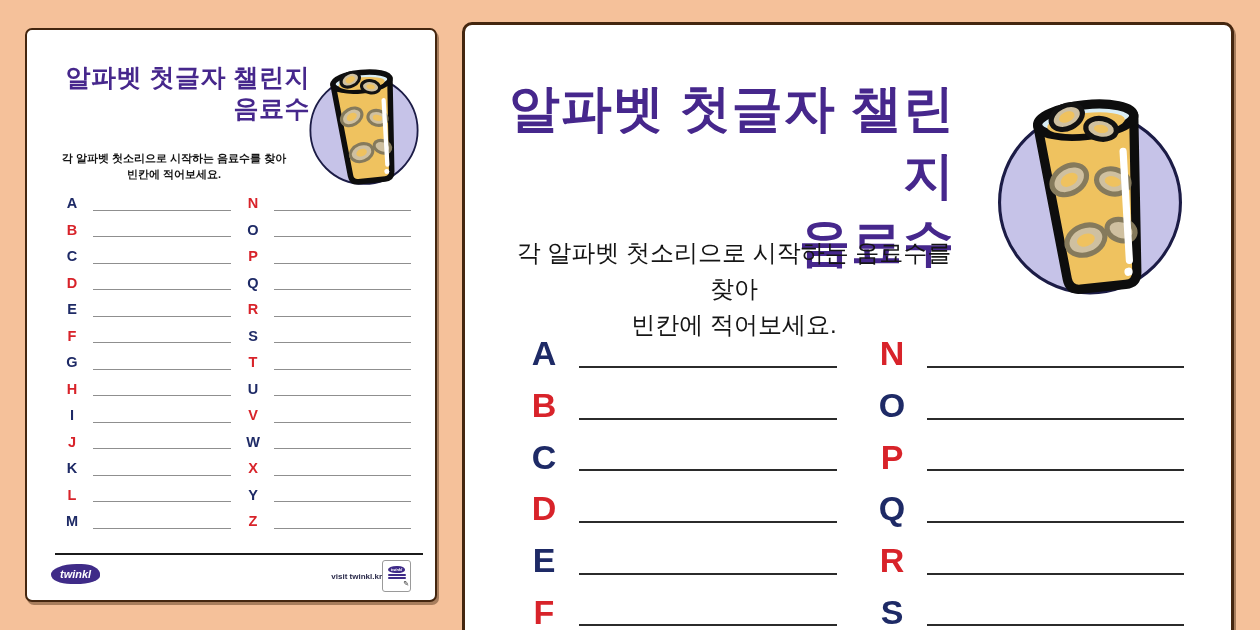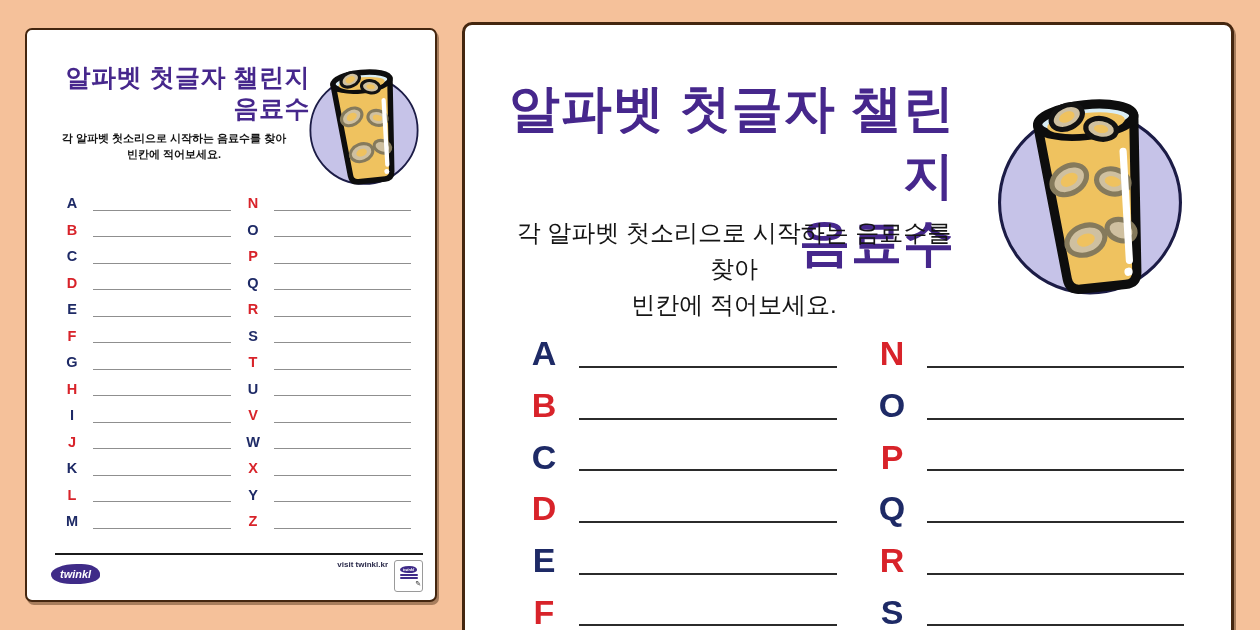--- a/index.html
+++ b/index.html
@@ -13,21 +13,21 @@
     border:2px solid var(--page-border,#44260f);
     box-shadow:2px 3px 0 rgba(74,42,18,.45);
   }
   .page-left{left:25px;top:28px;width:408px;height:570px;border-radius:7px;}
   .page-right{left:462px;top:22px;width:766px;height:700px;border-radius:10px;border-width:3px;}
 
   .title{position:absolute;font-weight:bold;color:var(--purple,#46278c);text-align:right;}
   .lp-title{top:32px;left:20px;width:263px;font-size:25px;line-height:31px;letter-spacing:.5px;}
   .rp-title{top:50px;left:28px;width:462px;font-size:51px;line-height:67px;letter-spacing:1px;}
 
-  .instr{position:absolute;color:#151515;text-align:center;}
+  .instr{position:absolute;color:#151515;text-align:center;margin-top:20px;}
   .lp-instr{top:100px;left:22px;width:250px;font-size:11px;line-height:16px;font-weight:bold;}
   .rp-instr{top:190px;left:38px;width:462px;font-size:24px;line-height:36px;}
 
   .illus{position:absolute;}
   .lp-illus{top:26px;left:276px;width:122px;height:131px;}
   .rp-illus{top:52px;left:522px;width:206px;height:221px;}
   .illus svg{display:block;width:100%;height:100%;}
 
   .letters{position:absolute;display:flex;flex-direction:column;}
   .letter-row{display:flex;align-items:center;}
@@ -49,21 +49,21 @@
   .rp-col2{top:303px;left:406px;width:313px;}
 
   
   .lp-footline{position:absolute;top:523px;left:28px;width:368px;border-top:2px solid #1b1b1b;}
   .lp-brand{
     position:absolute;top:534px;left:24px;padding:4px 9px;
     background:var(--footer-purple,#3f2b88);color:#fff;
     font-weight:bold;font-style:italic;font-size:11px;
     border-radius:58% 42% 55% 45% / 60% 55% 45% 52%;
   }
-  .lp-visit{position:absolute;top:530px;right:12px;display:flex;gap:6px;}
+  .lp-visit{position:absolute;top:530px;right:24px;display:flex;align-items:center;gap:0;}
   .visit-text{font-size:8px;font-weight:bold;color:#2a2a4a;}
   .stamp{
     width:27px;height:30px;background:#fff;border:1px solid #9a9a9a;border-radius:3px;
     display:flex;flex-direction:column;align-items:center;justify-content:center;gap:1px;
   }
   .stamp .mini-cloud{
     background:var(--footer-purple,#3f2b88);color:#fff;font-size:4px;font-weight:bold;font-style:italic;
     padding:1px 3px;border-radius:55% 45% 50% 50%/60% 55% 45% 50%;
   }
   .stamp .mini-bar{width:18px;height:2px;background:var(--footer-purple,#3f2b88);border-radius:1px;}

